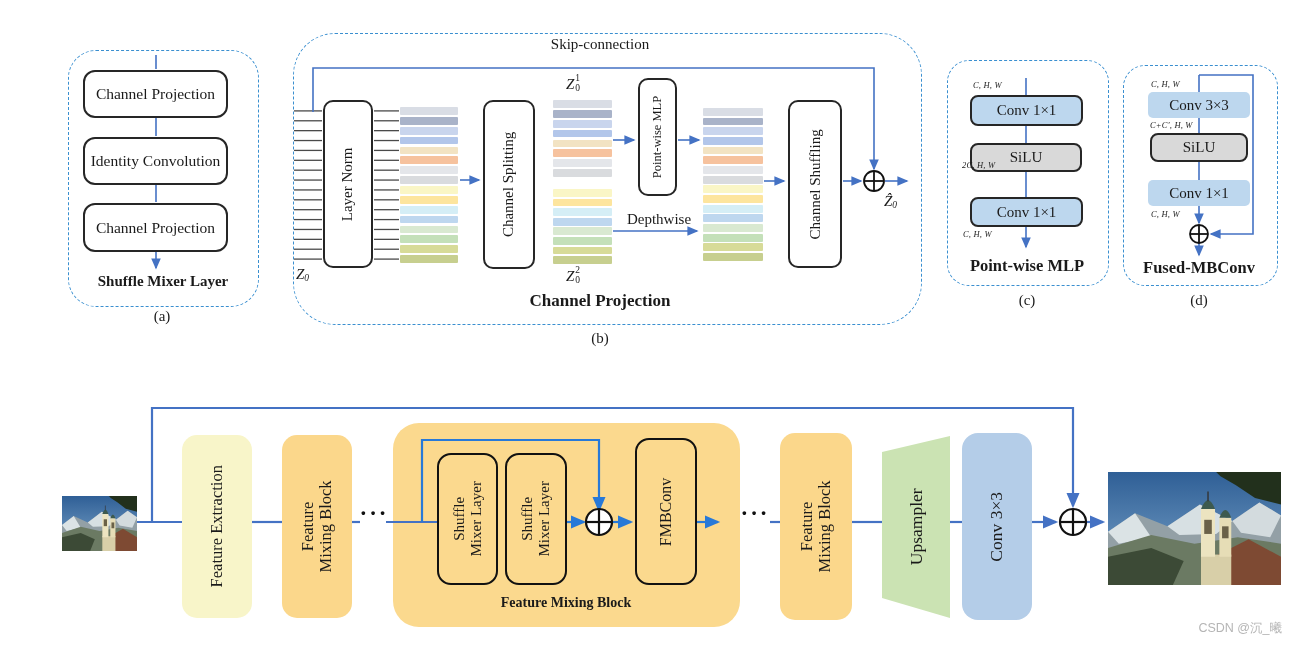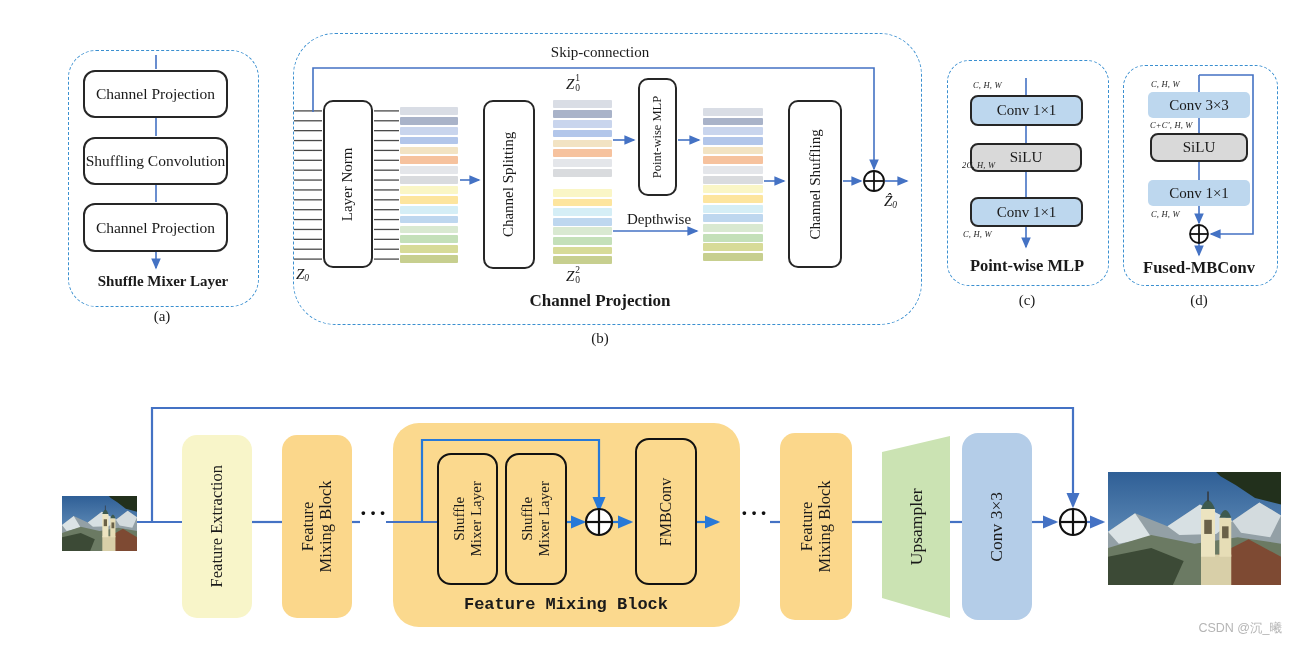--- a/index.html
+++ b/index.html
@@ -171,30 +171,30 @@
       <line class="xl" x1="1060" y1="522" x2="1086" y2="522" stroke-width="2.2"></line>
       <line class="xl" x1="1073" y1="509" x2="1073" y2="535" stroke-width="2.2"></line>
     </g>
   </svg>
 
   <div class="dashpanel" style="left:68px;top:50px;width:189px;height:255px;border-radius:28px;"></div>
   <div class="node bordered" style="left:83px;top:70px;width:145px;height:48px;font-size:15.5px;">
       <span>Channel Projection</span>
     </div>
   <div class="node bordered" style="left:83px;top:137px;width:145px;height:48px;font-size:15.5px;">
-      <span>Shuffling Convolution</span>
+      <span>Identity Convolution</span>
     </div>
   <div class="node bordered" style="left:83px;top:203px;width:145px;height:49px;font-size:15.5px;">
       <span>Channel Projection</span>
     </div>
   <div class="lbl bold" style="left:70px;top:273px;width:186px;font-size:15px;">Shuffle Mixer Layer</div>
   <div class="lbl" style="left:122px;top:308px;width:80px;font-size:15px;">(a)</div>
 
   <div class="dashpanel" style="left:293px;top:33px;width:627px;height:290px;border-radius:42px;"></div>
-  <div class="lbl" style="left:520px;top:44px;width:160px;font-size:15px;">Skip-connection</div>
+  <div class="lbl" style="left:520px;top:36px;width:160px;font-size:15px;">Skip-connection</div>
 
   <div class="node bordered" style="left:323px;top:100px;width:50px;height:168px;border-radius:10px;">
     <span class="rot" style="font-size:15px;">Layer Norm</span>
   </div>
 
   <div class="stack" style="left:400px;top:107px;width:58px;height:156px;">
       <div class="stripe" style="background-color: rgb(217, 221, 229);"></div>
       <div class="stripe" style="background-color: rgb(169, 179, 201);"></div>
       <div class="stripe" style="background-color: rgb(201, 213, 237);"></div>
       <div class="stripe" style="background-color: rgb(178, 198, 234);"></div>
@@ -342,21 +342,21 @@
 
   <div class="node" style="left:437px;top:453px;width:61px;height:132px;background:transparent;border:2.5px solid #111;border-radius:14px;">
     <span class="rot" style="font-size:15px;"><span>Shuffle</span><br><span>Mixer Layer</span></span>
   </div>
   <div class="node" style="left:505px;top:453px;width:62px;height:132px;background:transparent;border:2.5px solid #111;border-radius:14px;">
     <span class="rot" style="font-size:15px;"><span>Shuffle</span><br><span>Mixer Layer</span></span>
   </div>
   <div class="node" style="left:635px;top:438px;width:62px;height:147px;background:transparent;border:2.5px solid #111;border-radius:14px;">
     <span class="rot" style="font-size:16px;">FMBConv</span>
   </div>
-  <div class="lbl bold" style="left:430px;top:595px;width:272px;font-size:17px;z-index:4;font-family:Liberation Mono, monospace;">Feature Mixing Block</div>
+  <div class="lbl bold" style="left:430px;top:595px;width:272px;font-size:14px;z-index:4;">Feature Mixing Block</div>
 
   <div class="dots" style="left:739px;top:501px;width:32px;text-align:center;">···</div>
 
   <div class="node" style="left: 780px; top: 433px; width: 72px; height: 187px; border-radius: 15px; background-color: rgb(251, 215, 139);">
     <span class="rot" style="font-size:16.5px;"><span>Feature</span><br><span>Mixing Block</span></span>
   </div>
 
   <div class="node" style="left: 882px; top: 436px; width: 68px; height: 182px; clip-path: polygon(0% 8.8%, 100% 0%, 100% 100%, 0% 89%); border-radius: 0px; background-color: rgb(203, 227, 179);">
     <span class="rot" style="font-size:17.5px;">Upsampler</span>
   </div>

